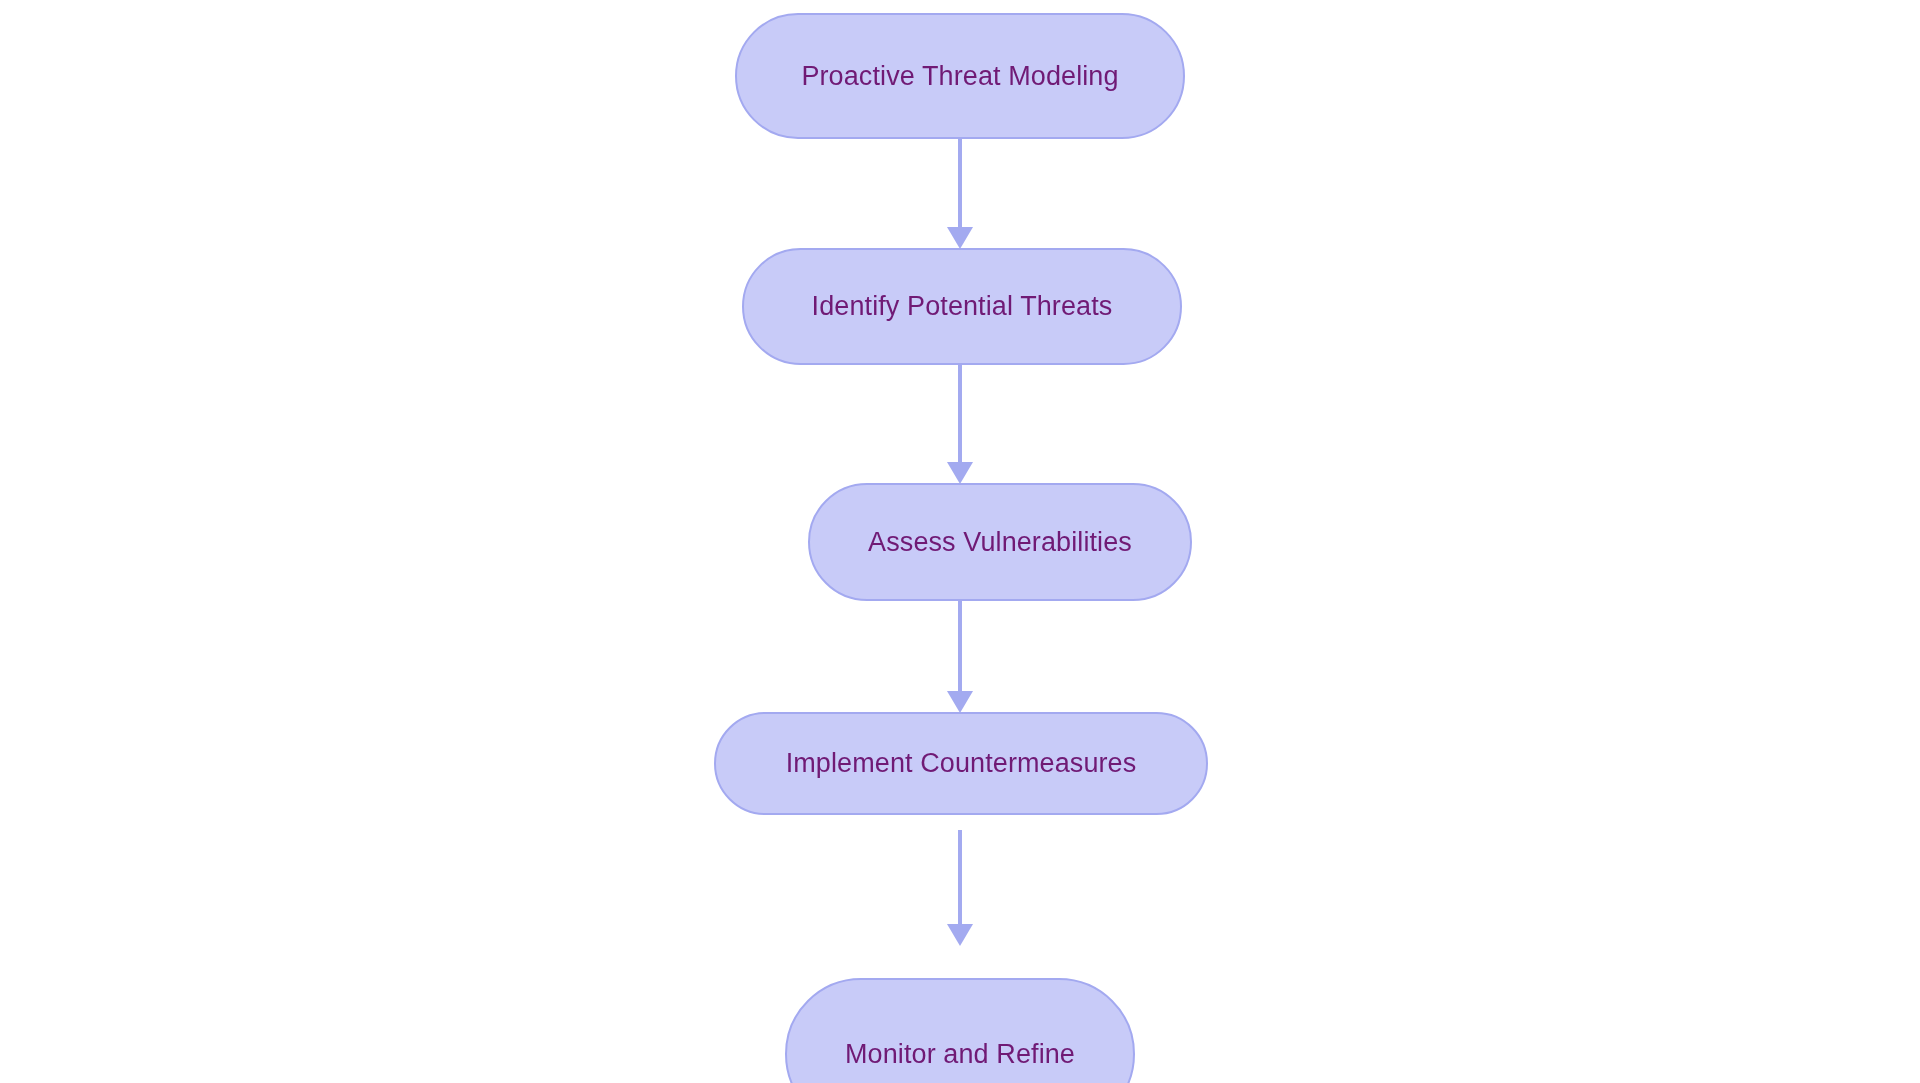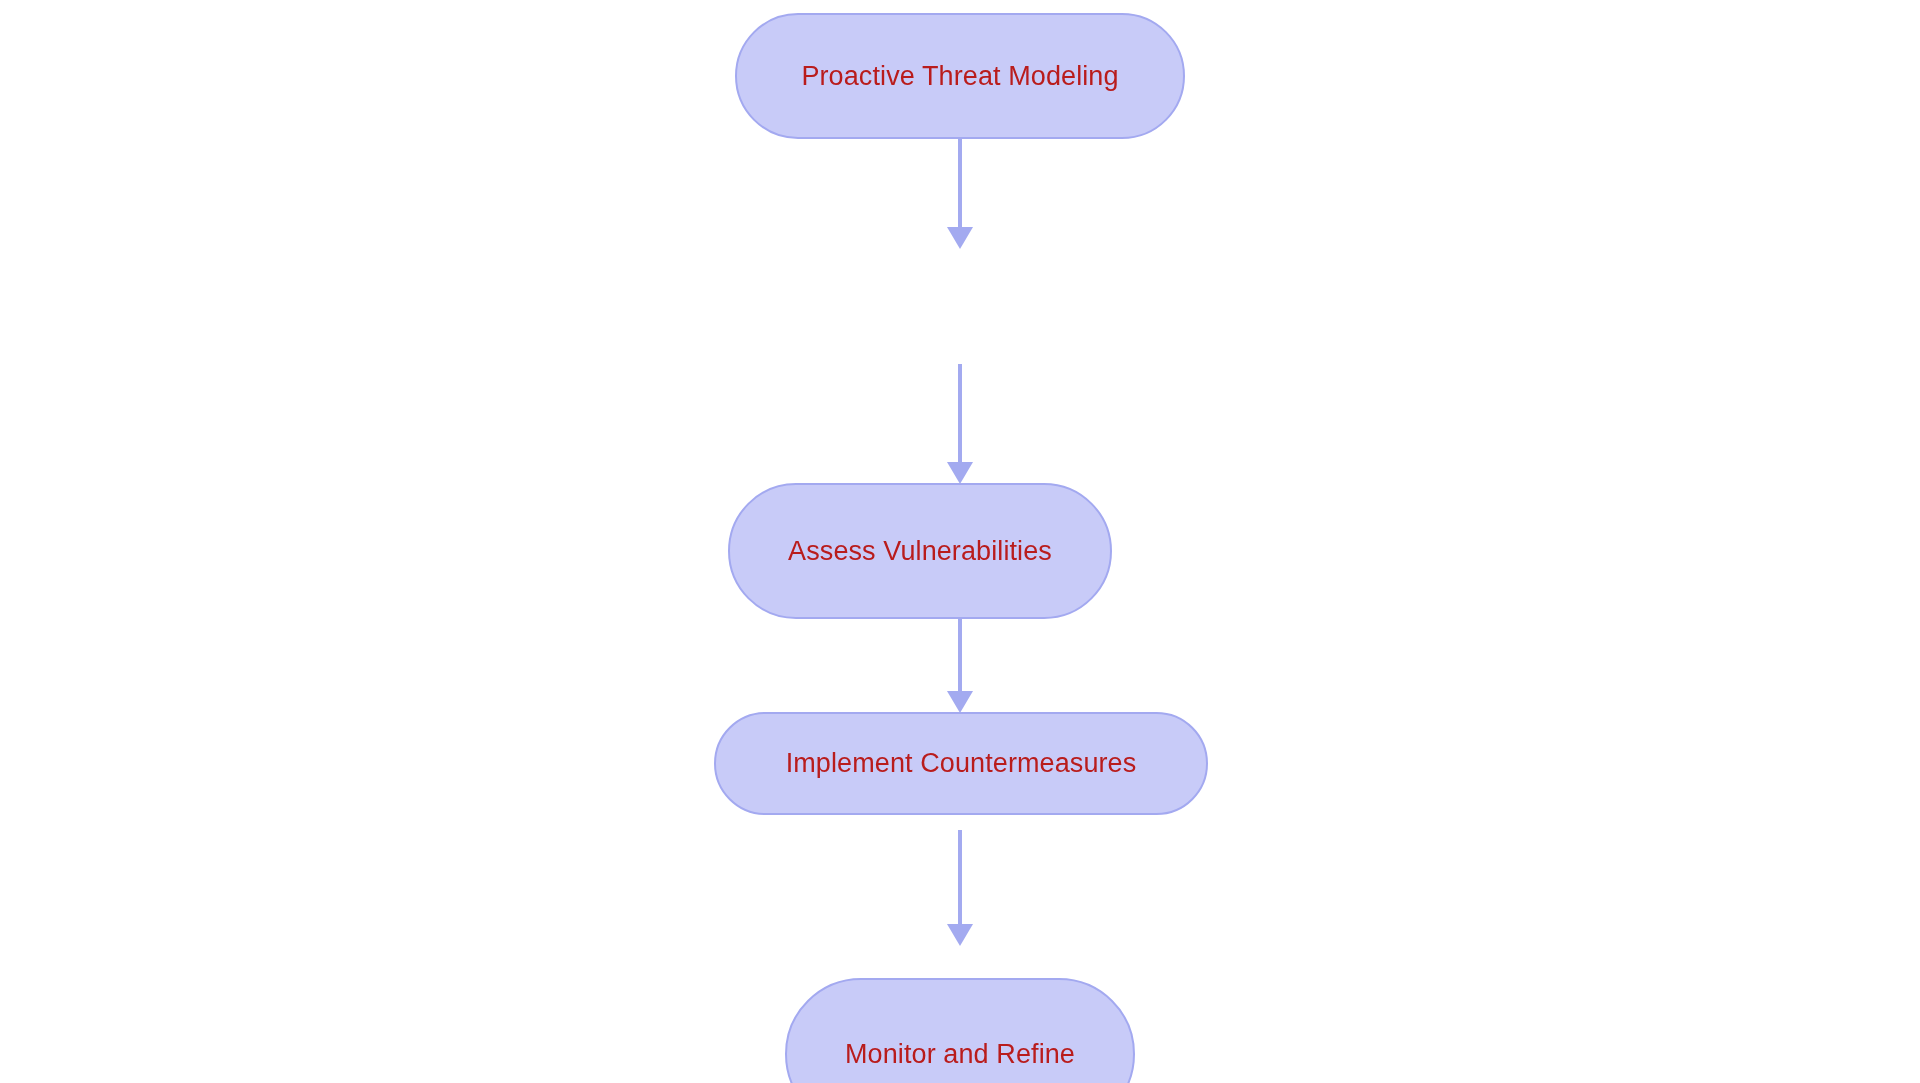--- a/index.html
+++ b/index.html
@@ -31,34 +31,34 @@
     box-sizing: border-box;
     background: #c8cbf8;
     border: 2px solid #a3a9f0;
     border-radius: 999px;
     display: flex;
     align-items: center;
     justify-content: center;
     z-index: 2;
   }
   .node-label {
-    color: #b91c1c;
+    color: #701a75;
     font-family: "Liberation Sans", sans-serif;
     font-size: 27px;
     font-weight: 400;
     letter-spacing: 0.1px;
     white-space: nowrap;
     line-height: 1;
     text-align: center;
     user-select: none;
   }
   
   .node-1 { left: 735px;  top: 13px;   width: 450px; height: 126px; }
   .node-2 { left: 742px;  top: 248px;  width: 440px; height: 117px; }
-  .node-3 { left: 728px;  top: 483px;  width: 384px; height: 136px; }
+  .node-3 { left: 808px;  top: 483px;  width: 384px; height: 118px; }
   .node-4 { left: 714px;  top: 712px;  width: 494px; height: 103px; }
   .node-5 { left: 785px;  top: 978px;  width: 350px; height: 152px; }
 
   
   .connector {
     position: absolute;
     z-index: 1;
   }
   .connector .shaft {
     position: absolute;
@@ -96,20 +96,23 @@
 
     <div class="node node-1">
       <span class="node-label">Proactive Threat Modeling</span>
     </div>
 
     <div class="connector conn-1">
       <div class="shaft"></div>
       <div class="head"></div>
     </div>
 
+    <div class="node node-2">
+      <span class="node-label">Identify Potential Threats</span>
+    </div>
 
     <div class="connector conn-2">
       <div class="shaft"></div>
       <div class="head"></div>
     </div>
 
     <div class="node node-3">
       <span class="node-label">Assess Vulnerabilities</span>
     </div>
 

